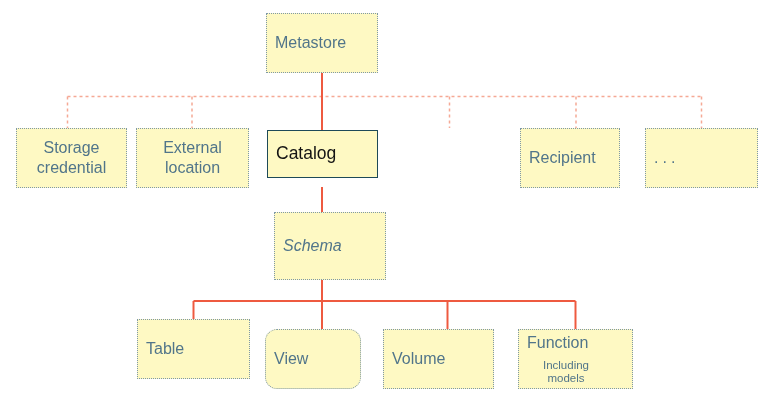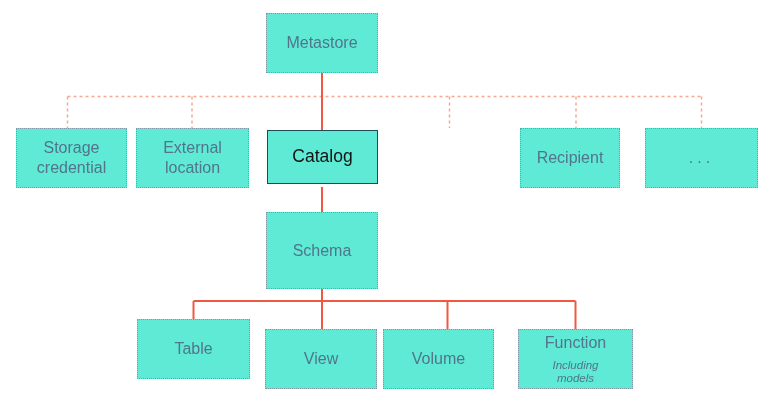--- a/index.html
+++ b/index.html
@@ -15,55 +15,54 @@
     position: absolute;
     left: 0; top: 0;
     width: 772px; height: 404px;
     pointer-events: none;
   }
   .node {
     position: absolute;
     box-sizing: border-box;
     display: flex;
     flex-direction: column;
-    align-items: center;
+    align-items: flex-start;
     justify-content: center;
     text-align: center;
-    background: #5eead4;
+    background: #fef9c3;
     border: 1px dotted #7e98a7;
     color: #51758a;
     font-size: 16px;
     line-height: 1.25;
-    padding: 2px 24px;
+    padding: 2px 8px;
   }
   .node.solid-box {
     border: 1.5px solid #1e4a58;
     color: #131313;
     font-size: 17.5px;
   }
   .node .sub {
     font-size: 11.5px;
     line-height: 1.15;
     max-width: 78px;
     margin-top: 6px;
-    font-style: italic;
   }
   .node.dots-node { letter-spacing: 4px; font-size: 16px; }
 
   
   #n-metastore { left: 266px; top: 13px;  width: 112px; height: 60px; }
   #n-storage   { left: 16px;  top: 128px; width: 111px; height: 60px; }
   #n-external  { left: 136px; top: 128px; width: 113px; height: 60px; }
-  #n-catalog   { left: 267px; top: 130px; width: 111px; height: 54px; }
+  #n-catalog   { left: 267px; top: 130px; width: 111px; height: 48px; }
   #n-share     { left: 393px; top: 128px; width: 113px; height: 60px; }
   #n-recipient { left: 520px; top: 128px; width: 100px; height: 60px; }
   #n-dots      { left: 645px; top: 128px; width: 113px; height: 60px; }
-  #n-schema    { left: 266px; top: 212px; width: 112px; height: 77px; }
+  #n-schema    { left: 274px; top: 212px; width: 112px; height: 68px; font-style: italic; }
   #n-table     { left: 137px; top: 319px; width: 113px; height: 60px; }
-  #n-view      { left: 265px; top: 329px; width: 112px; height: 60px; }
+  #n-view      { left: 265px; top: 329px; width: 96px; height: 60px; border-radius: 12px; }
   #n-volume    { left: 383px; top: 329px; width: 111px; height: 60px; }
   #n-function  { left: 518px; top: 329px; width: 115px; height: 60px; }
 </style>
 </head>
 <body>
 
 <div class="canvas">
 
   <svg class="connectors" viewBox="0 0 772 404" xmlns="http://www.w3.org/2000/svg">
 

